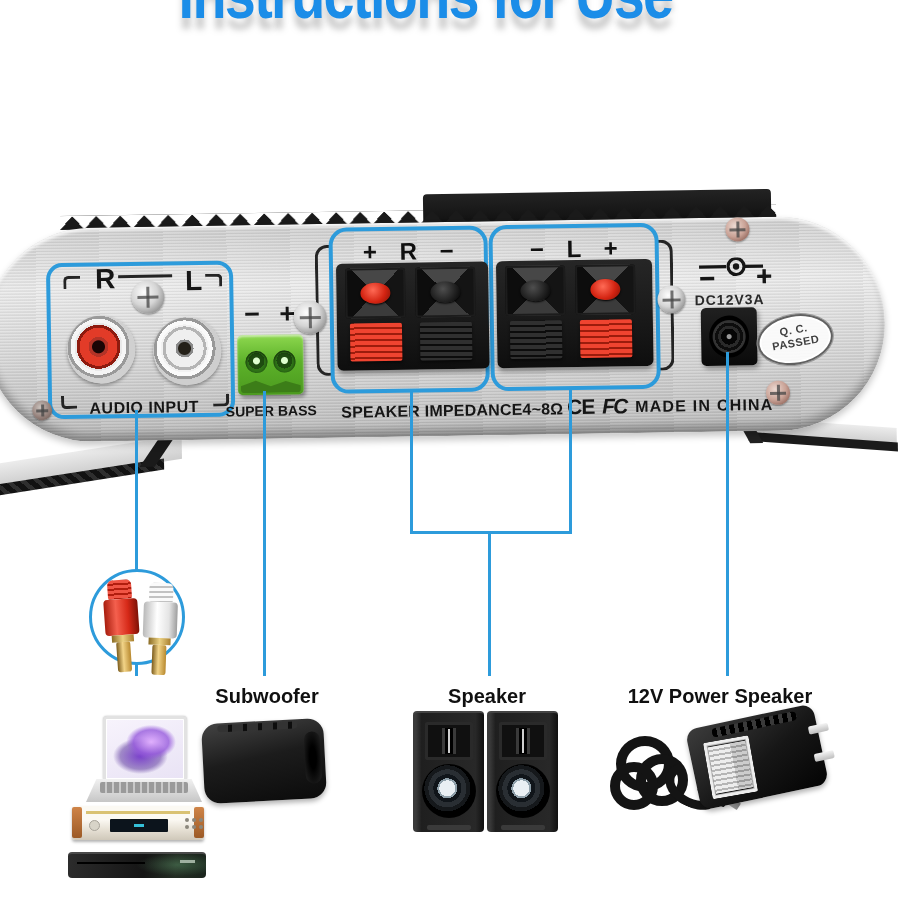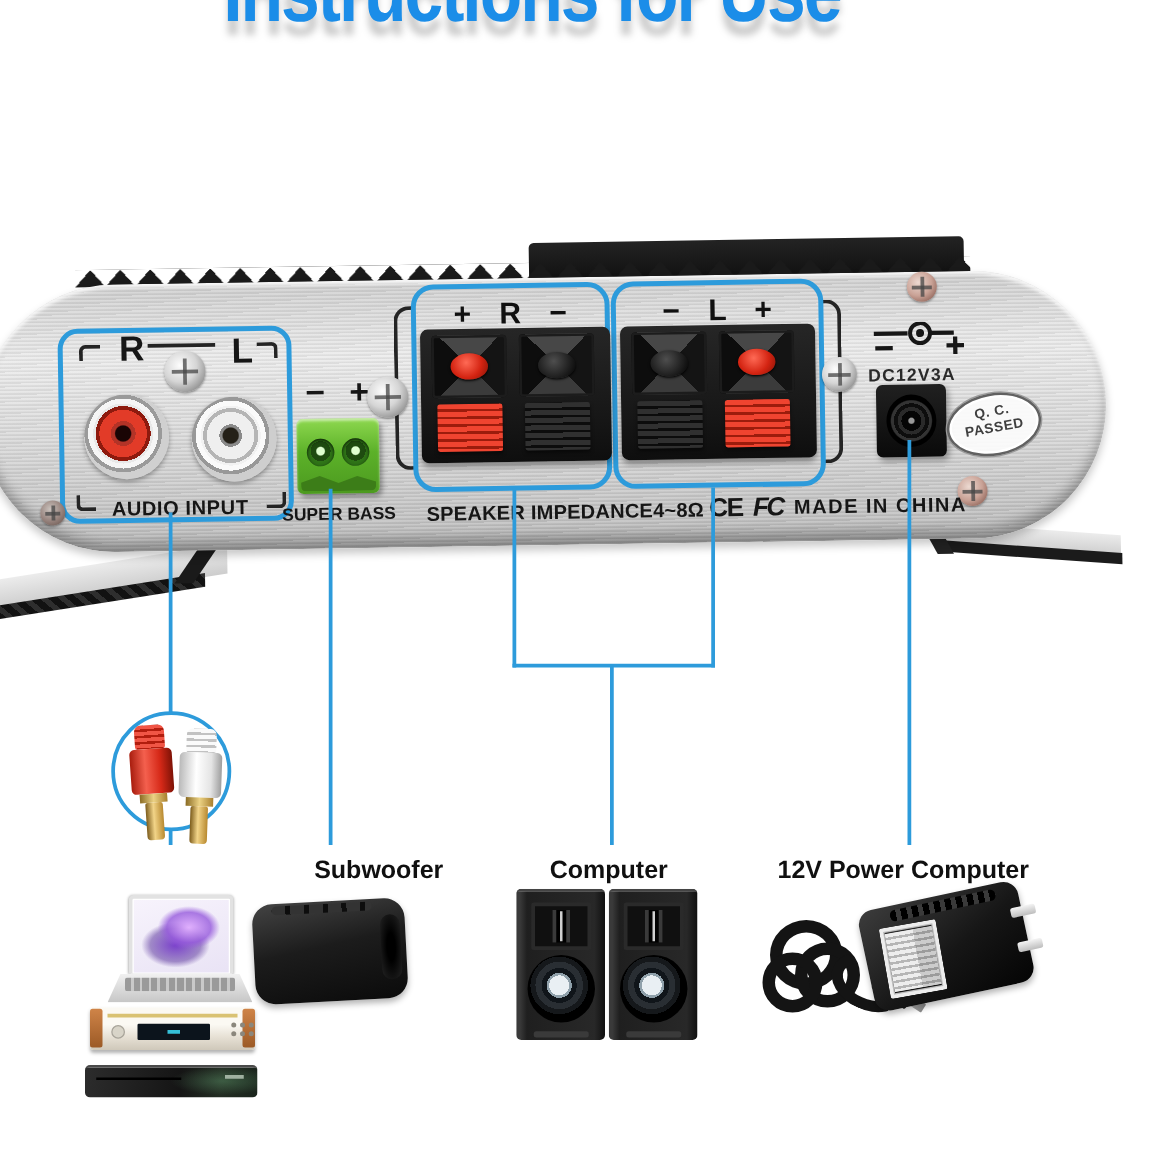--- a/index.html
+++ b/index.html
@@ -129,21 +129,21 @@
   .plug-body{width:34px;height:36px;border-radius:4px;}
   .rca-plug-red .plug-body{background:linear-gradient(90deg,#a81d0e,#f4604e 35%,#d62918 70%,#7e1206);}
   .rca-plug-white .plug-body{background:linear-gradient(90deg,#b9b9b9,#ffffff 40%,#e4e4e4 75%,#9e9e9e);}
   .plug-ring{width:22px;height:7px;margin:0 auto;background:linear-gradient(90deg,#8a6b24,#ecd284,#a87f2e);}
   .plug-barrel{width:14px;height:30px;margin:0 auto;border-radius:2px 2px 3px 3px;
       background:linear-gradient(90deg,#7c5c1c,#f2d488 45%,#b8892f);}
 
   
   .callout-label{position:absolute;top:685px;font-size:20px;font-weight:bold;color:#101010;text-align:center;white-space:nowrap;}
   .lab-source{left:30px;width:190px;}
-  .lab-sub{left:208px;width:118px;margin-left:36px;}
+  .lab-sub{left:208px;width:118px;}
   .lab-spk{left:428px;width:118px;}
   .lab-pwr{left:622px;width:196px;}
 
   
   .laptop{left:86px;top:716px;width:116px;height:86px;}
   .laptop-screen{position:absolute;left:17px;top:0;width:84px;height:63px;background:#fff;
       border:3px solid #e2e2e2;border-bottom:none;border-radius:4px 4px 0 0;box-shadow:0 0 2px #bbb;}
   .wallpaper{position:absolute;inset:1px;
       background:radial-gradient(closest-side at 58% 38%,rgba(225,175,255,.95),rgba(150,90,220,.8) 55%,transparent 78%),
                  radial-gradient(closest-side at 44% 62%,rgba(115,55,200,.95),rgba(80,40,150,.5) 60%,transparent 82%),
@@ -336,22 +336,22 @@
     </div>
     <div class="rca-plug rca-plug-white">
       <div class="plug-cap"></div>
       <div class="plug-body"></div>
       <div class="plug-ring"></div>
       <div class="plug-barrel"></div>
     </div>
   </div>
 
   <div class="callout-label lab-sub">Subwoofer</div>
-  <div class="callout-label lab-spk">Computer</div>
-  <div class="callout-label lab-pwr">12V Power Computer</div>
+  <div class="callout-label lab-spk">Speaker</div>
+  <div class="callout-label lab-pwr">12V Power Speaker</div>
 
   <div class="abs laptop">
     <div class="laptop-screen">
       <div class="wallpaper"></div>
     </div>
     <div class="laptop-base">
       <div class="laptop-keys"></div>
     </div>
   </div>
 

